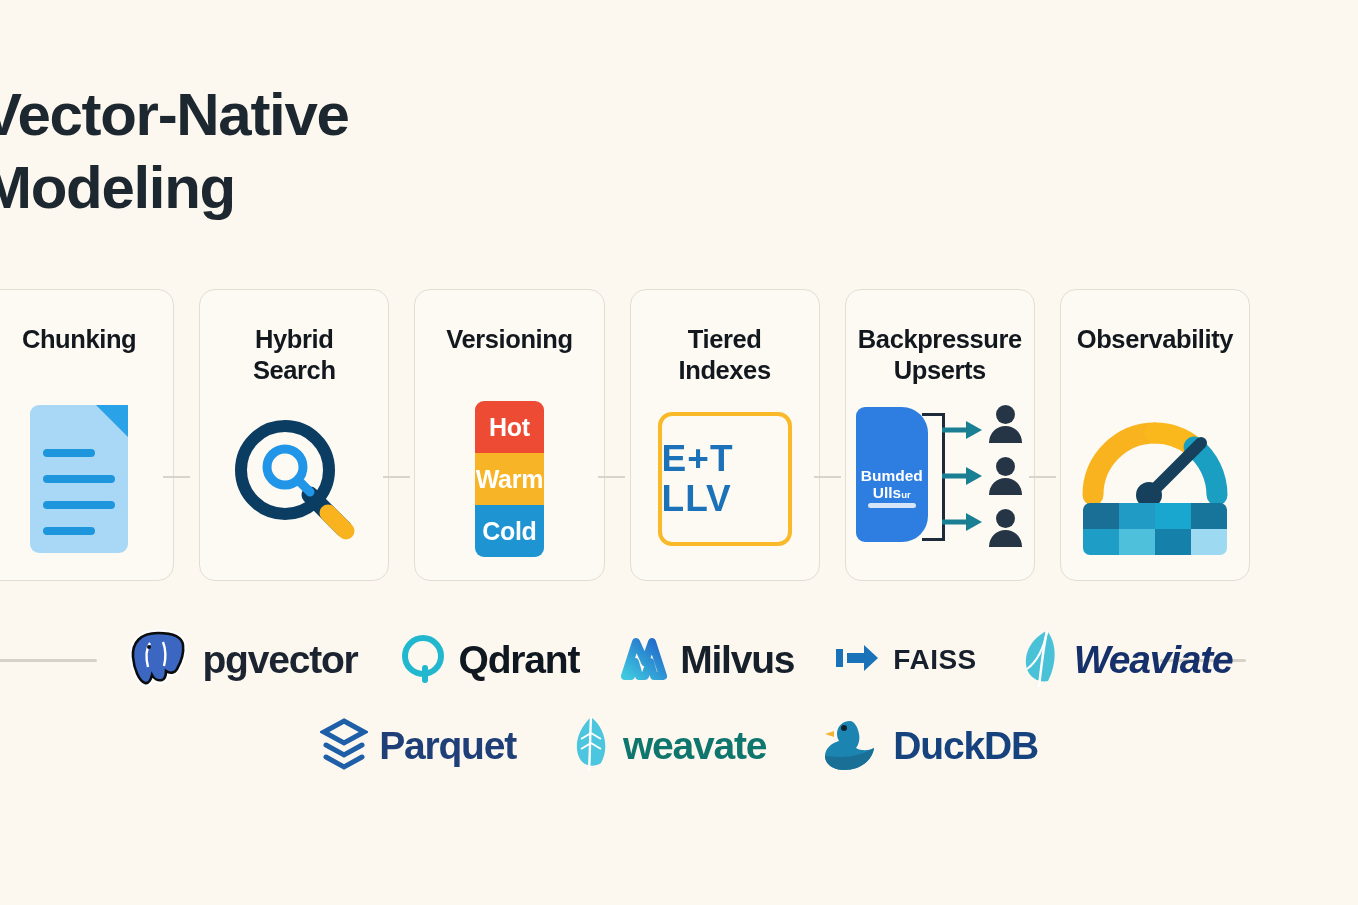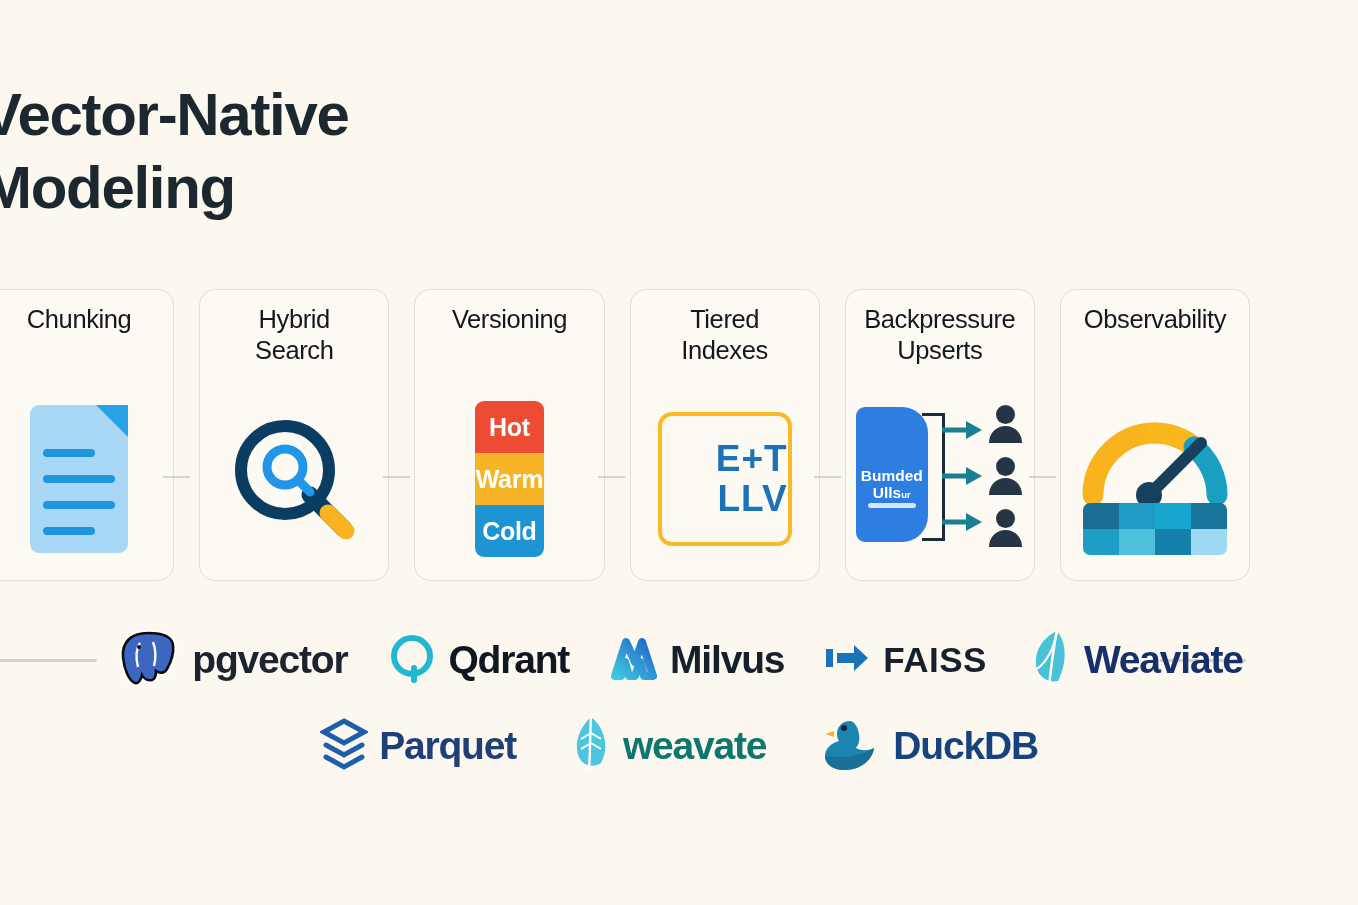--- a/index.html
+++ b/index.html
@@ -43,24 +43,24 @@
     flex: 1 1 0;
     background: #fdfaf3;
     border: 1.6px solid #e2ded4;
     border-radius: 16px;
     position: relative;
     display: flex;
     flex-direction: column;
     align-items: center;
   }
   .card-title {
-    margin-top: 14px;
+    margin-top: 34px;
     font-size: 25.5px;
     line-height: 1.22;
-    font-weight: 400;
+    font-weight: 700;
     color: #12181e;
     text-align: center;
     letter-spacing: -0.4px;
     white-space: pre-line;
     padding: 0 6px;
   }
   .card-art {
     position: absolute;
     left: 0; right: 0;
     top: 104px;
@@ -125,21 +125,21 @@
 
   
   .idx-box {
     width: 126px;
     height: 126px;
     border: 4px solid #f9b928;
     border-radius: 14px;
     background: #fdfaf3;
     display: flex;
     flex-direction: column;
-    align-items: flex-end;
+    align-items: flex-start;
     justify-content: center;
     gap: 2px;
   }
   .idx-row {
     font-size: 37px;
     font-weight: 700;
     color: #1b72b8;
     letter-spacing: 1px;
     line-height: 1.04;
   }
@@ -219,21 +219,21 @@
     display: flex;
     align-items: center;
     gap: 11px;
   }
   .logo-text {
     font-size: 39px;
     font-weight: 700;
     letter-spacing: -1.2px;
     white-space: nowrap;
   }
-  .logo-text.small { font-size: 35px; }
+  .logo-text.small { font-size: 28px; }
 
   
   .rule {
     position: absolute;
     top: 659px;
     height: 3px;
     background: #d6d2c8;
     border-radius: 2px;
   }
   #rule-left  { left: -4px;  width: 101px; }
@@ -422,21 +422,21 @@
   </div>
 
   <div class="logo">
     <span>
       <svg width="46" height="62" viewBox="0 0 46 62">
         <path d="M30 4 C12 12 6 30 10 42 c3 9 12 14 21 12 C40 36 40 16 30 4z" fill="#49c2d8"></path>
         <path d="M30 4 C26 22 24 42 22 60" stroke="#fff" stroke-width="2.5" fill="none"></path>
         <path d="M10 42 C18 36 26 26 30 4" stroke="#fff" stroke-width="2" fill="none"></path>
       </svg>
     </span>
-    <span class="logo-text" style="color: rgb(21, 48, 107);">Weaviate</span>
+    <span class="logo-text" style="color: rgb(21, 48, 107); font-style: italic;">Weaviate</span>
   </div>
 </div>
 
 <div class="logo-row" id="logo-row-2">
 
   <div class="logo">
     <span>
       <svg width="48" height="54" viewBox="0 0 48 54">
         <path d="M24 4 L44 15 L24 26 L4 15 Z" fill="none" stroke="#1f5fa8" stroke-width="5"></path>
         <path d="M6 28 L24 38 L42 28" fill="none" stroke="#1f5fa8" stroke-width="5" stroke-linecap="round"></path>

